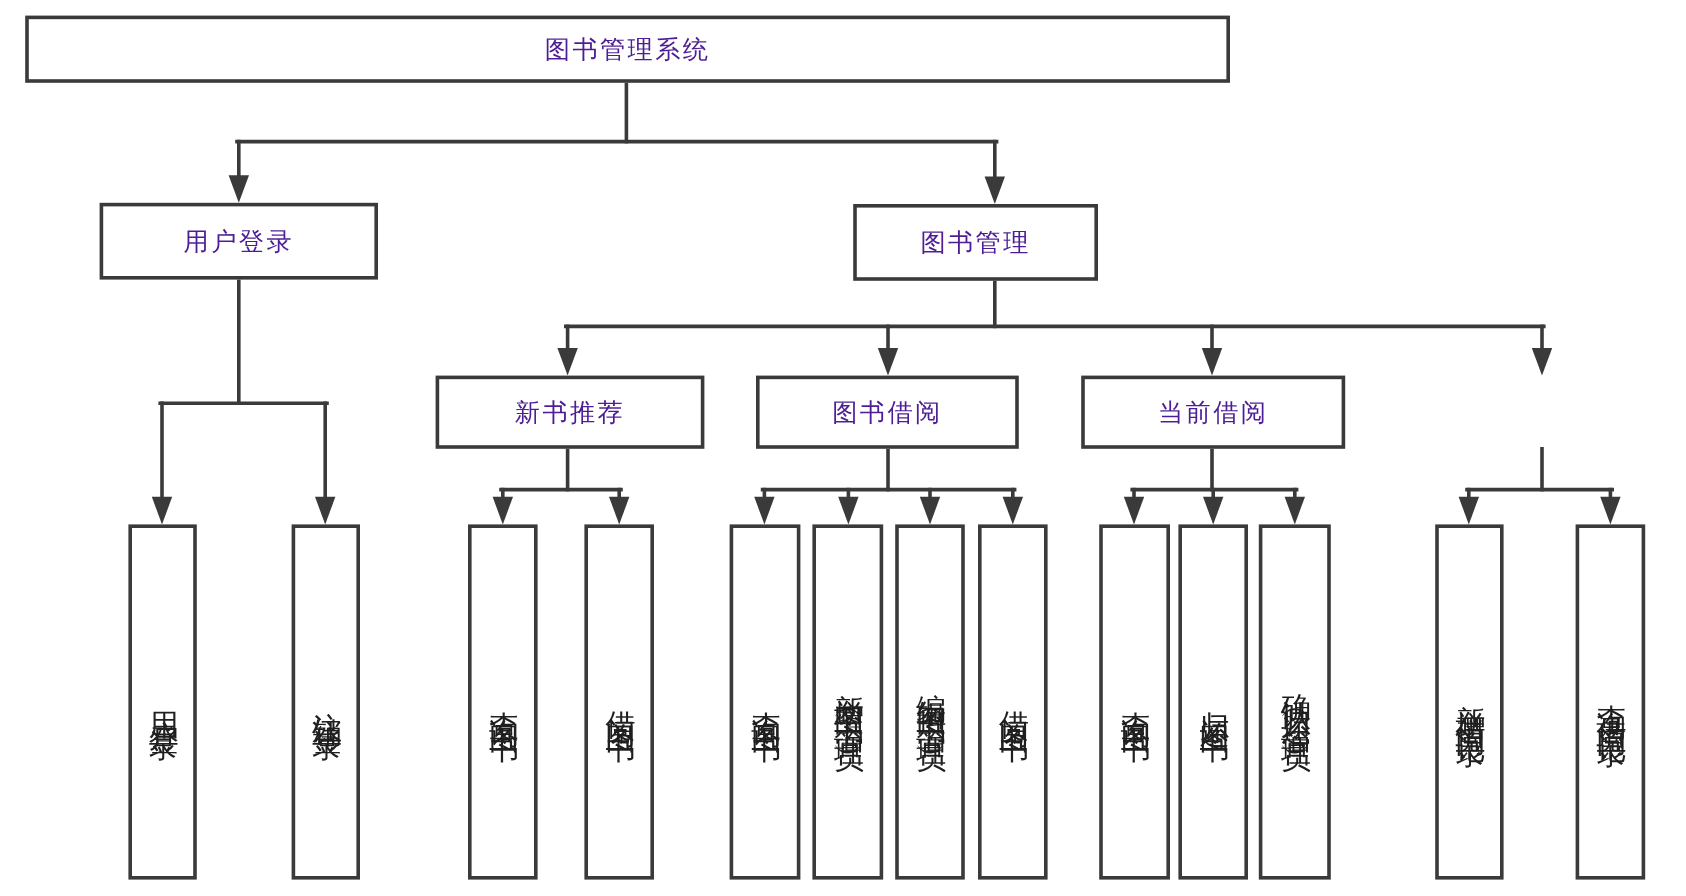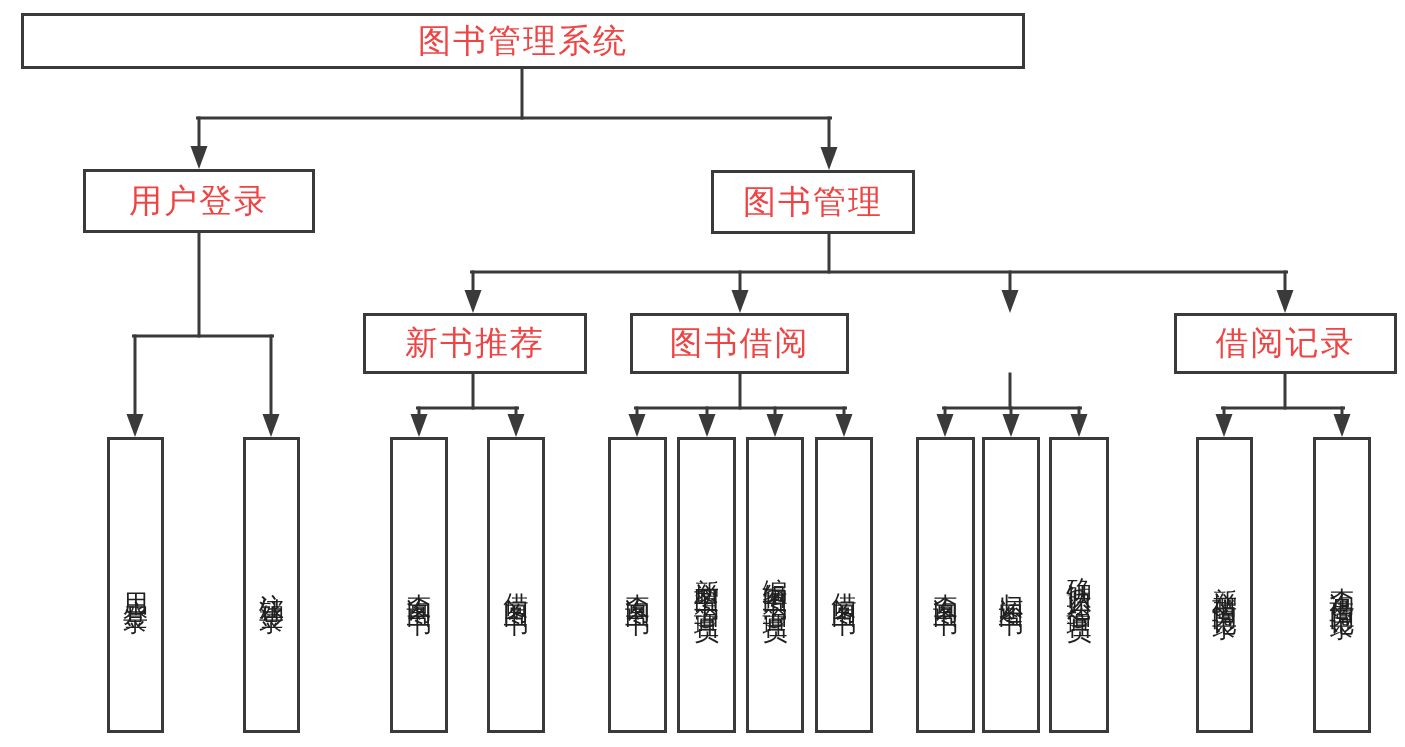--- a/index.html
+++ b/index.html
@@ -12,21 +12,21 @@
   }
   #wires{position:absolute;left:0;top:0;width:1405px;height:747px;}
   #wires line{stroke:#3a3a3a;stroke-width:3;stroke-linecap:square;}
   #wires polygon{fill:#3a3a3a;}
   .hbox{
     position:absolute;
     background:#ffffff;
     border:3px solid #3a3a3a;
     box-sizing:border-box;
     display:flex;align-items:center;justify-content:center;
-    font-size:33px;color:#ef4444;letter-spacing:2px;
+    font-size:21px;color:#4c1d95;letter-spacing:2px;
     white-space:nowrap;
   }
   .vbox{
     position:absolute;top:437px;height:296px;
     background:#ffffff;
     border:3px solid #3a3a3a;
     box-sizing:border-box;
     display:flex;align-items:center;justify-content:center;
   }
   .vtext{
@@ -135,22 +135,22 @@
   <div class="hbox" style="left:711px;top:170px;width:204px;height:64px">
     <span>图书管理</span>
   </div>
 
   <div class="hbox" style="left:363px;top:313px;width:224px;height:61px">
     <span>新书推荐</span>
   </div>
   <div class="hbox" style="left:630px;top:313px;width:219px;height:61px">
     <span>图书借阅</span>
   </div>
-  <div class="hbox" style="left:1174px;top:313px;width:223px;height:61px">
-    <span>借阅记录</span>
+  <div class="hbox" style="left:901px;top:313px;width:220px;height:61px">
+    <span>当前借阅</span>
   </div>
 
   <div class="vbox" style="left:107px;width:57px">
     <span class="vtext">用户登录</span>
   </div>
   <div class="vbox" style="left:243px;width:57px">
     <span class="vtext">注销登录</span>
   </div>
 
   <div class="vbox" style="left:390px;width:58px">

